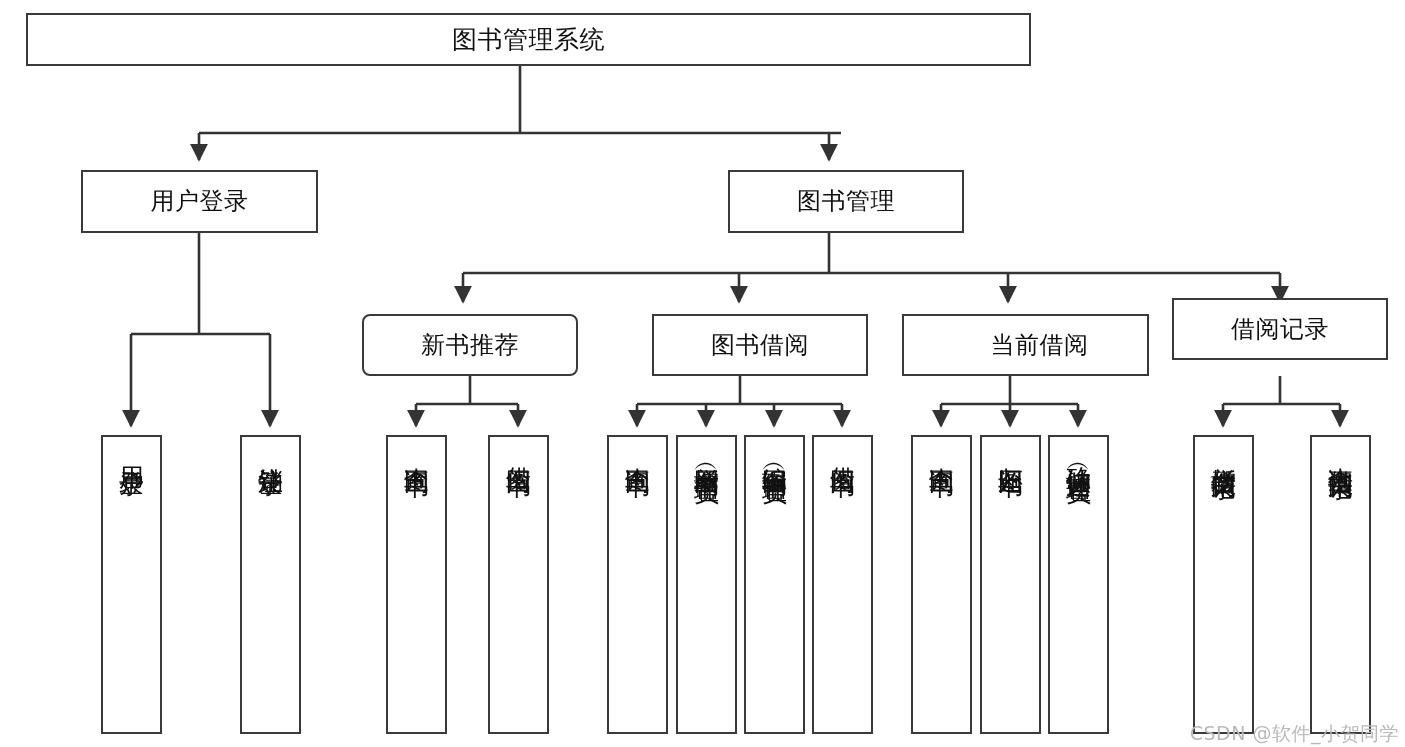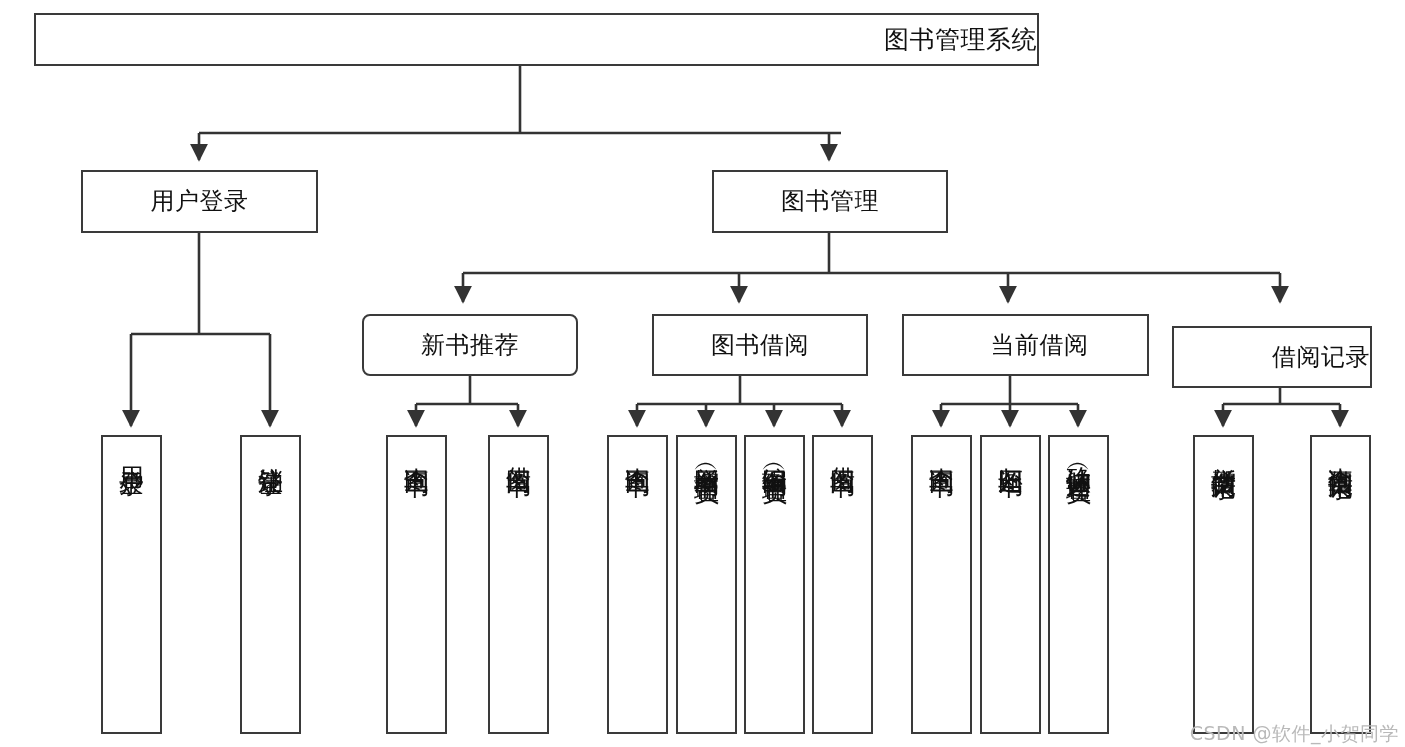--- a/index.html
+++ b/index.html
@@ -125,45 +125,45 @@
       <path d="M 1010 404 L 1010 426" marker-end="url(#arrow)"></path>
       <path d="M 1078 404 L 1078 426" marker-end="url(#arrow)"></path>
 
       <path d="M 1280 376 L 1280 404"></path>
       <path d="M 1223 404 L 1340 404"></path>
       <path d="M 1223 404 L 1223 426" marker-end="url(#arrow)"></path>
       <path d="M 1340 404 L 1340 426" marker-end="url(#arrow)"></path>
     </g>
   </svg>
 
-  <div class="node horiz root" style="left:34px; top:13px; width:1005px; height:53px;justify-content:flex-end;">
+  <div class="node horiz root" style="left:26px; top:13px; width:1005px; height:53px;">
     <span class="node-label">图书管理系统</span>
   </div>
 
   <div class="node horiz" style="left:81px; top:170px; width:237px; height:63px;">
     <span class="node-label">用户登录</span>
   </div>
 
-  <div class="node horiz" style="left:712px; top:170px; width:236px; height:63px;">
+  <div class="node horiz" style="left:728px; top:170px; width:236px; height:63px;">
     <span class="node-label">图书管理</span>
   </div>
 
   <div class="node horiz" style="left:362px; top:314px; width:216px; height:62px;border-radius:8px;">
     <span class="node-label">新书推荐</span>
   </div>
 
   <div class="node horiz" style="left:652px; top:314px; width:216px; height:62px;">
     <span class="node-label">图书借阅</span>
   </div>
 
   <div class="node horiz" style="left:902px; top:314px; width:247px; height:62px;padding-left:28px;">
     <span class="node-label">当前借阅</span>
   </div>
 
-  <div class="node horiz" style="left:1172px; top:326px; width:200px; height:62px;justify-content:flex-end;">
+  <div class="node horiz" style="left:1172px; top:298px; width:216px; height:62px;">
     <span class="node-label">借阅记录</span>
   </div>
 
   <div class="node vert" style="left:101px; top:435px; width:61px; height:299px;">
     <span class="node-label">用户登录</span>
   </div>
 
   <div class="node vert" style="left:240px; top:435px; width:61px; height:299px;">
     <span class="node-label">注销登录</span>
   </div>

